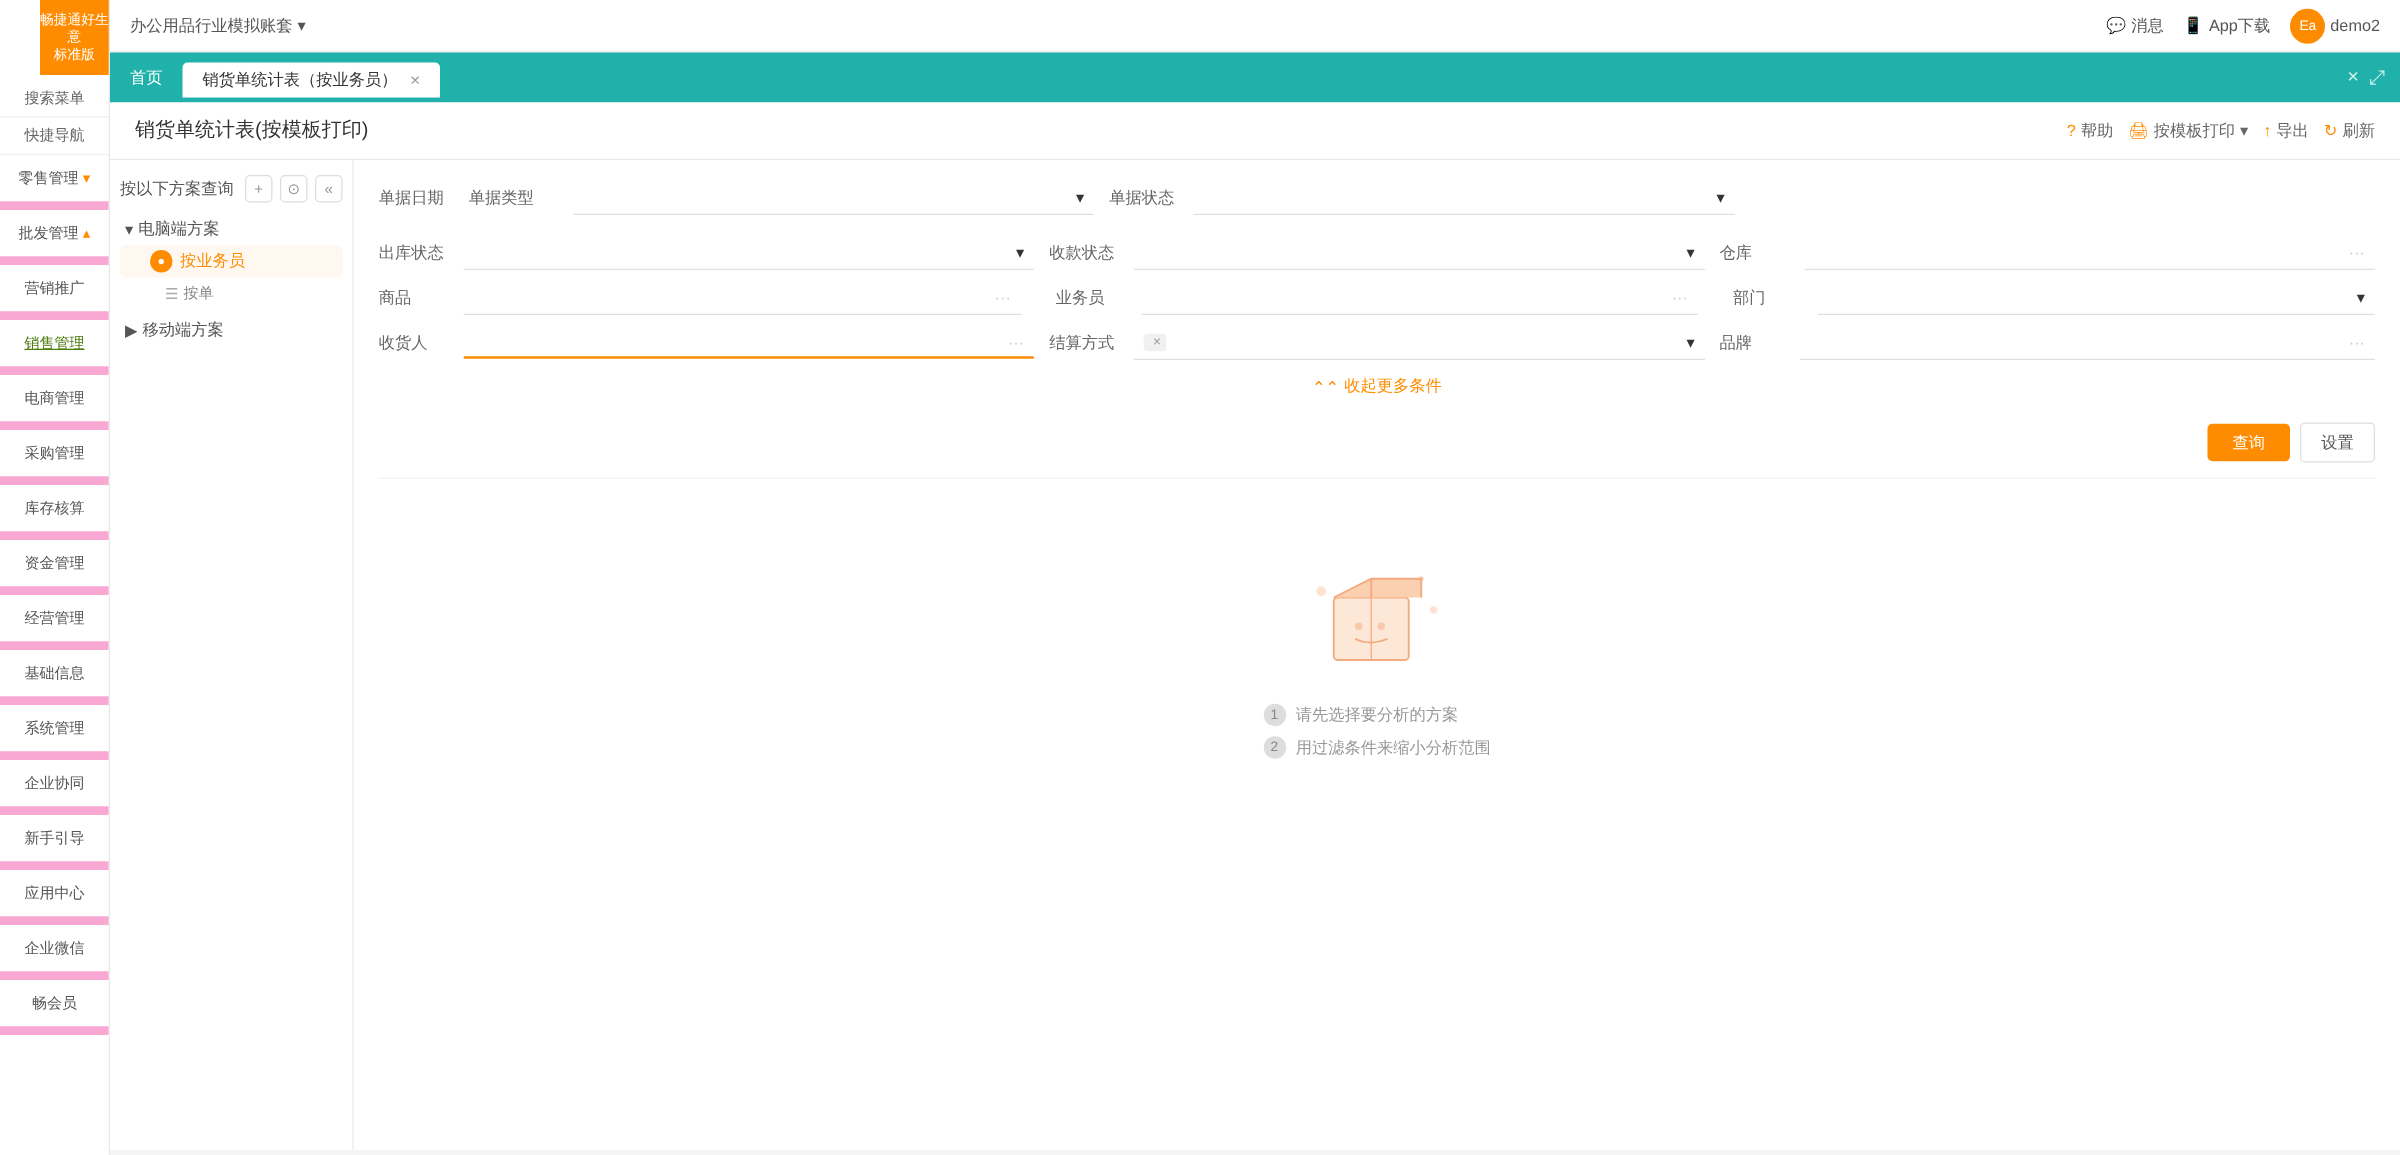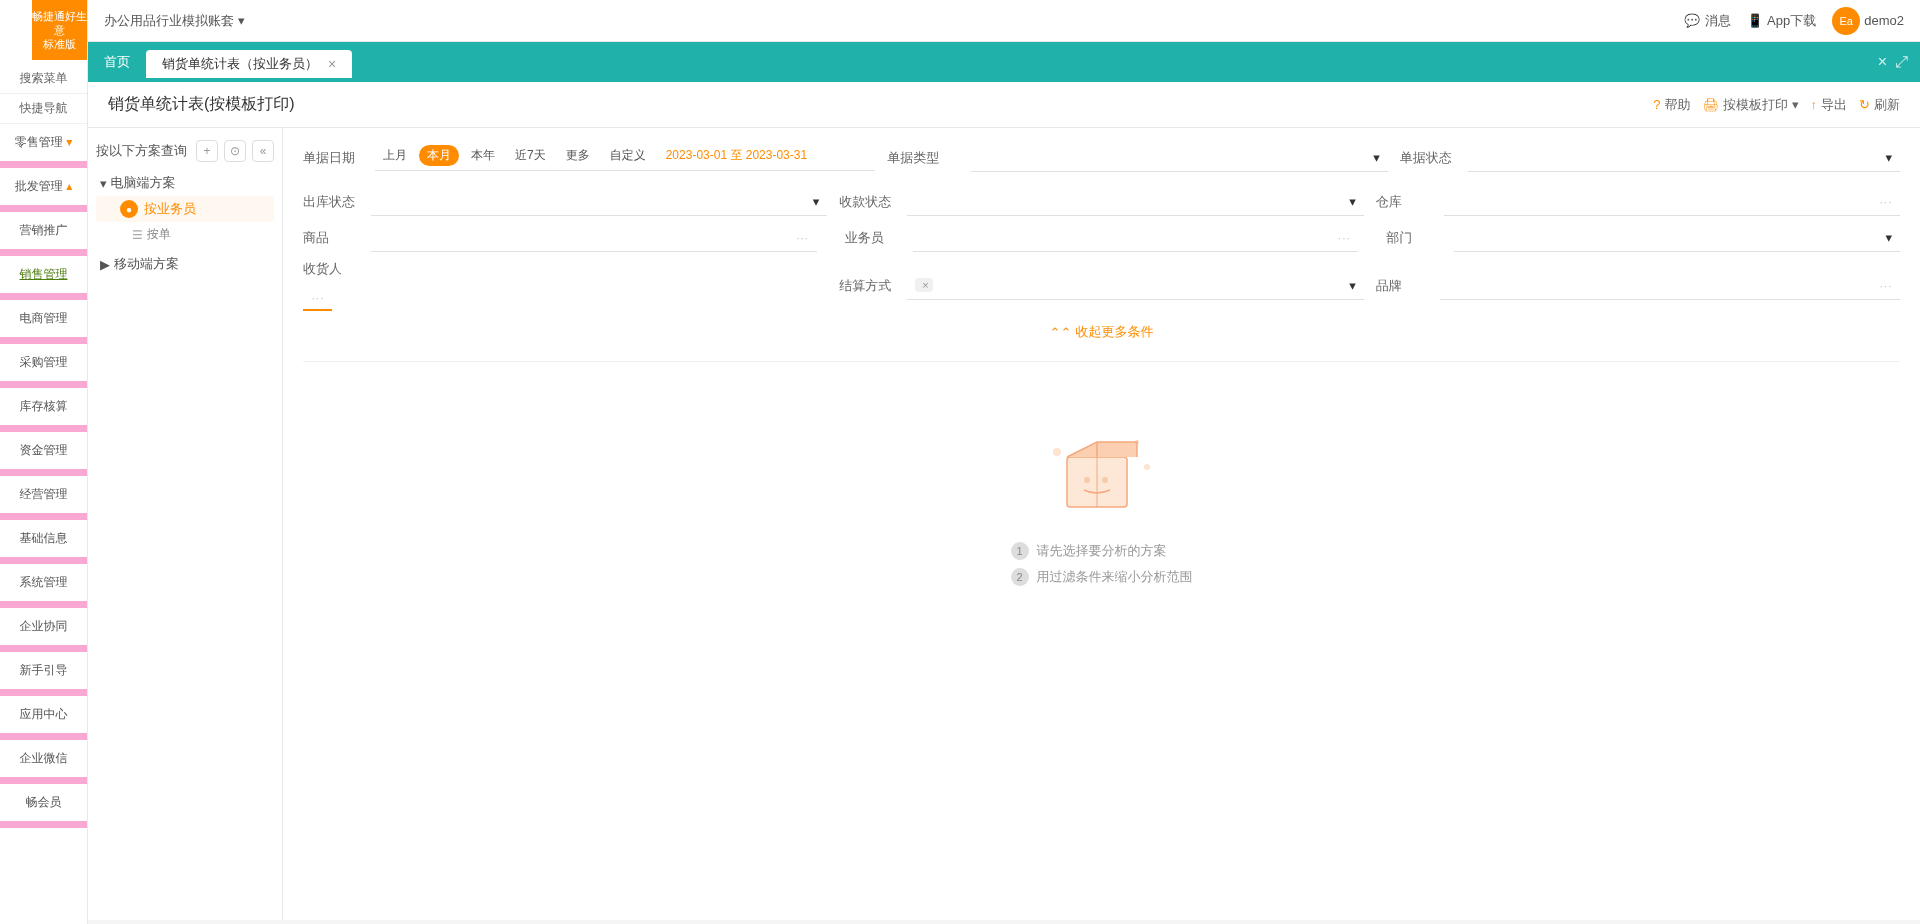--- a/index.html
+++ b/index.html
@@ -222,29 +222,20 @@
             <span>▶</span>
             <span>移动端方案</span>
           </div>
         </div>
       </div>
 
       <div class="right-panel">
 
         <div style="display:grid; grid-template-columns: auto 1fr 1fr 1fr; gap:0 12px; align-items:center; margin-bottom:8px; padding-bottom:8px;">
           <span class="filter-label">单据日期</span>
-          <div style="display:flex; align-items:center; gap:4px; border-bottom:1px solid #e0e0e0; padding-bottom:4px;">
-            <span class="date-btn">上月</span>
-            <span class="date-btn active">本月</span>
-            <span class="date-btn">本年</span>
-            <span class="date-btn">近7天</span>
-            <span class="date-btn">更多</span>
-            <span class="date-btn">自定义</span>
-            <span class="date-range">2023-03-01 至 2023-03-31</span>
-          </div>
           <div style="display:flex; align-items:center; gap:24px;">
             <span class="filter-label">单据类型</span>
             <div class="filter-select" style="flex:1;">
               <span class="filter-select-placeholder"></span>
               <span>▾</span>
             </div>
           </div>
           <div style="display:flex; align-items:center; gap:8px;">
             <span class="filter-label">单据状态</span>
             <div class="filter-select" style="flex:1;">
@@ -296,21 +287,21 @@
           <div style="display:flex; align-items:center; gap:8px;">
             <span class="filter-label">部门</span>
             <div class="filter-select" style="flex:1;">
               <span class="filter-select-placeholder"></span>
               <span>▾</span>
             </div>
           </div>
         </div>
 
         <div style="display:grid; grid-template-columns: 1fr 1fr 1fr; gap:0 12px; align-items:center; margin-bottom:4px;">
-          <div style="display:flex; align-items:flex-start; gap:8px;flex-direction:column;">
+          <div style="display:flex; align-items:center; gap:8px;">
             <span class="filter-label">收货人</span>
             <div style="flex:1; border-bottom:2px solid #ff8c00; display:flex; align-items:center; padding:4px 8px; justify-content:space-between;">
               <span></span>
               <span style="color:#ccc">···</span>
             </div>
           </div>
           <div style="display:flex; align-items:center; gap:8px;">
             <span class="filter-label">结算方式</span>
             <div style="flex:1; border-bottom:1px solid #e0e0e0; display:flex; align-items:center; padding:4px 8px; justify-content:space-between; min-height:28px;">
               <div style="display:flex; align-items:center; gap:4px;">
@@ -329,20 +320,24 @@
               <span style="color:#ccc">···</span>
             </div>
           </div>
         </div>
 
         <div class="collapse-btn">
           <span>⌃⌃</span>
           <span>收起更多条件</span>
         </div>
 
+        <div class="action-bar">
+          <button class="btn-query">查询</button>
+          <button class="btn-setting">设置</button>
+        </div>
 
         <div style="border-top:1px solid #f0f0f0; margin-bottom:0;"></div>
 
         <div class="empty-state">
 
           <div class="empty-icon">
             <svg width="120" height="100" viewBox="0 0 120 100" xmlns="http://www.w3.org/2000/svg">
 
               <rect x="25" y="35" width="60" height="50" rx="3" fill="#fde8d8" stroke="#f5a97f" stroke-width="1.5"></rect>
 

